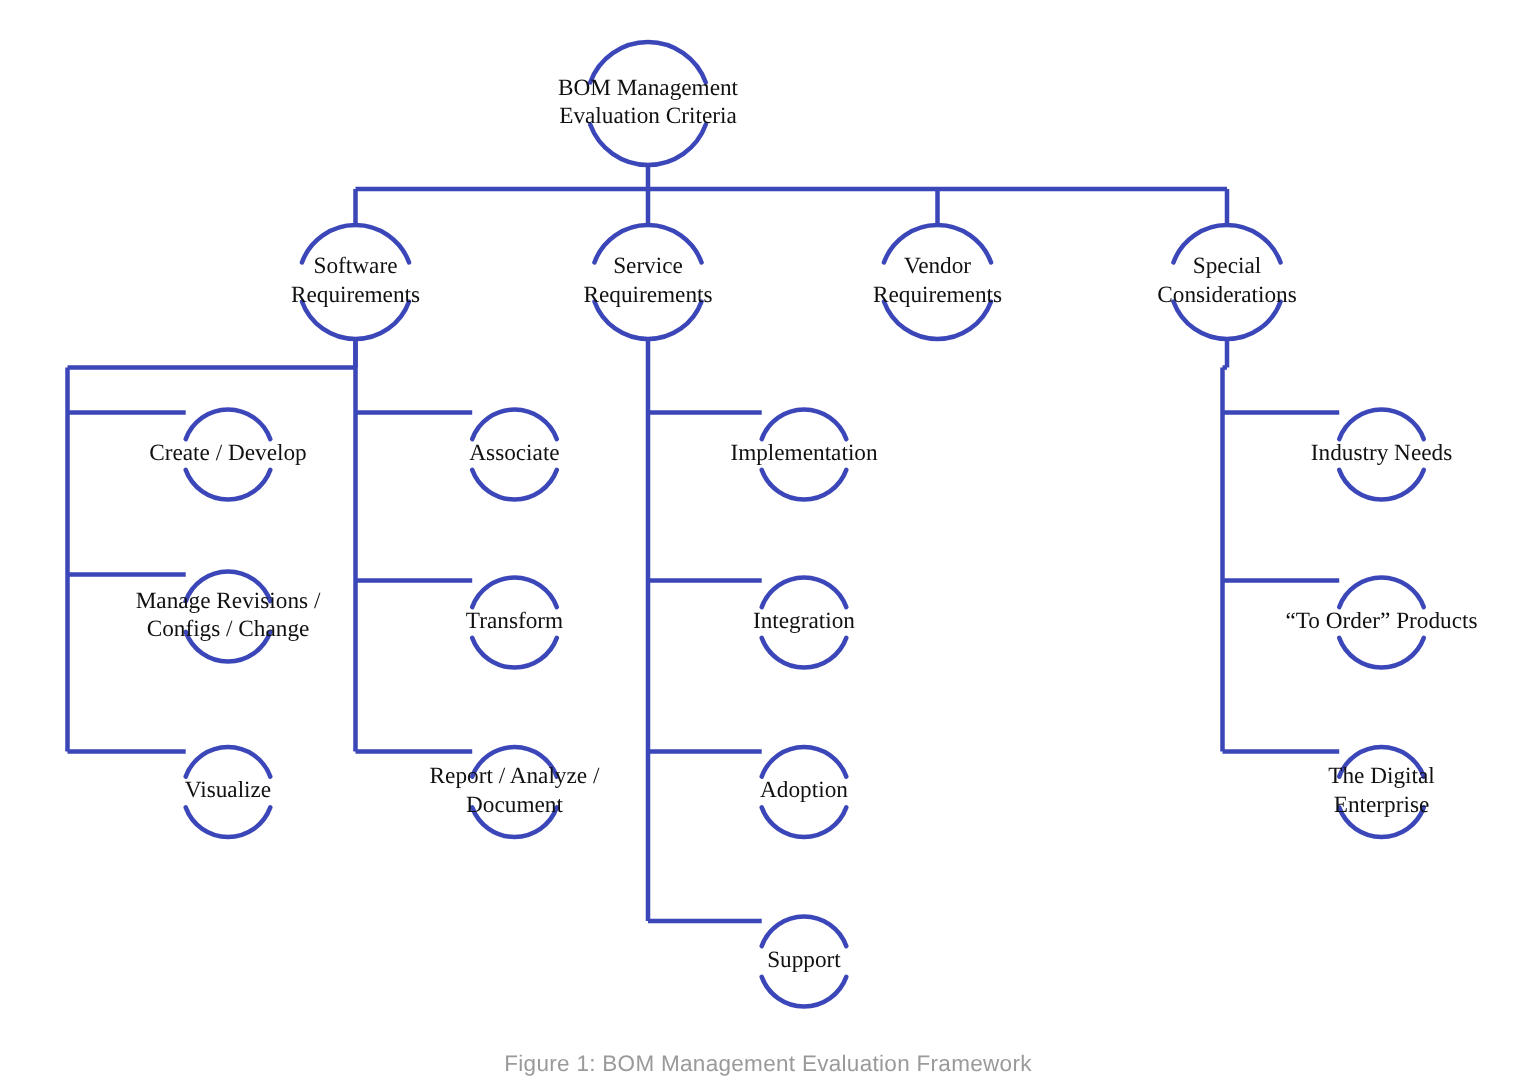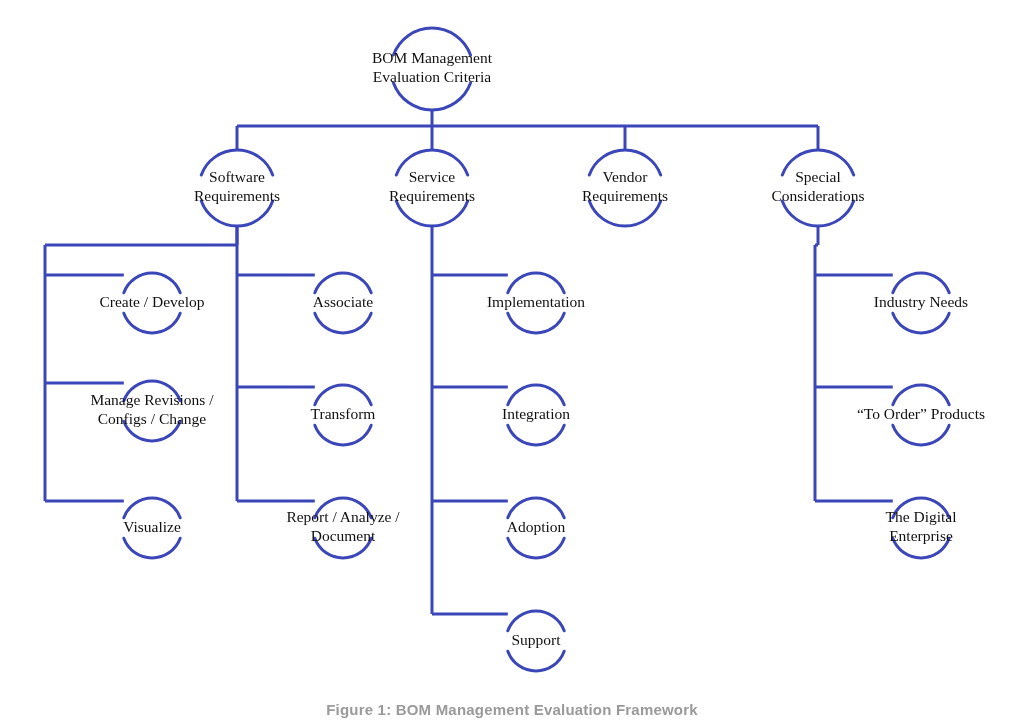--- a/index.html
+++ b/index.html
@@ -44,21 +44,21 @@
     stroke-linejoin: miter;
   }
   .arc { stroke-linecap: round; }
   #figure-caption {
     position: absolute;
     left: 0;
     top: 678px;
     width: 1024px;
     text-align: center;
     font-family: "Liberation Sans", sans-serif;
-    font-weight: bold;
+    font-weight: normal;
     font-size: 15px;
     letter-spacing: 0.2px;
     color: #9a9a9a;
     user-select: none;
   }
 </style>
 </head>
 <body>
 
 <div id="figure-root">

